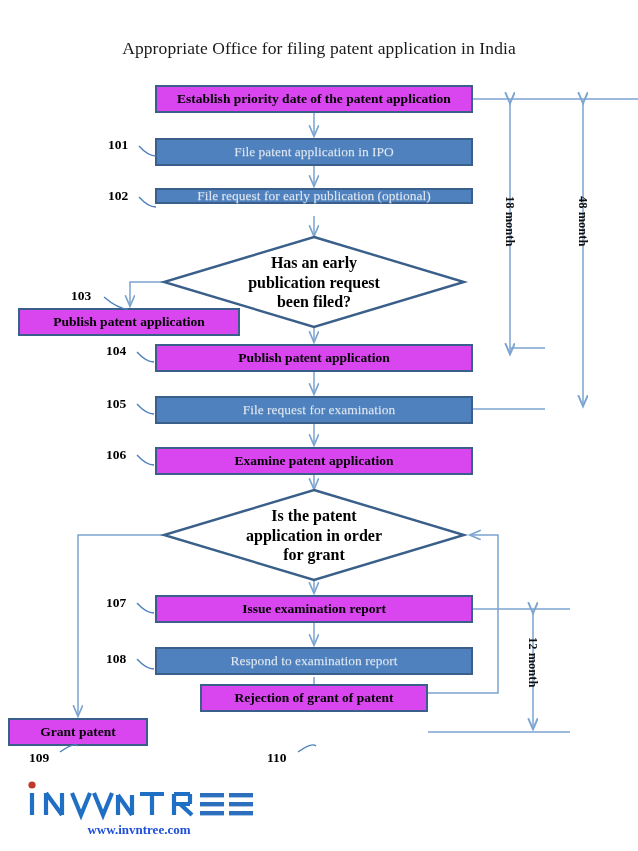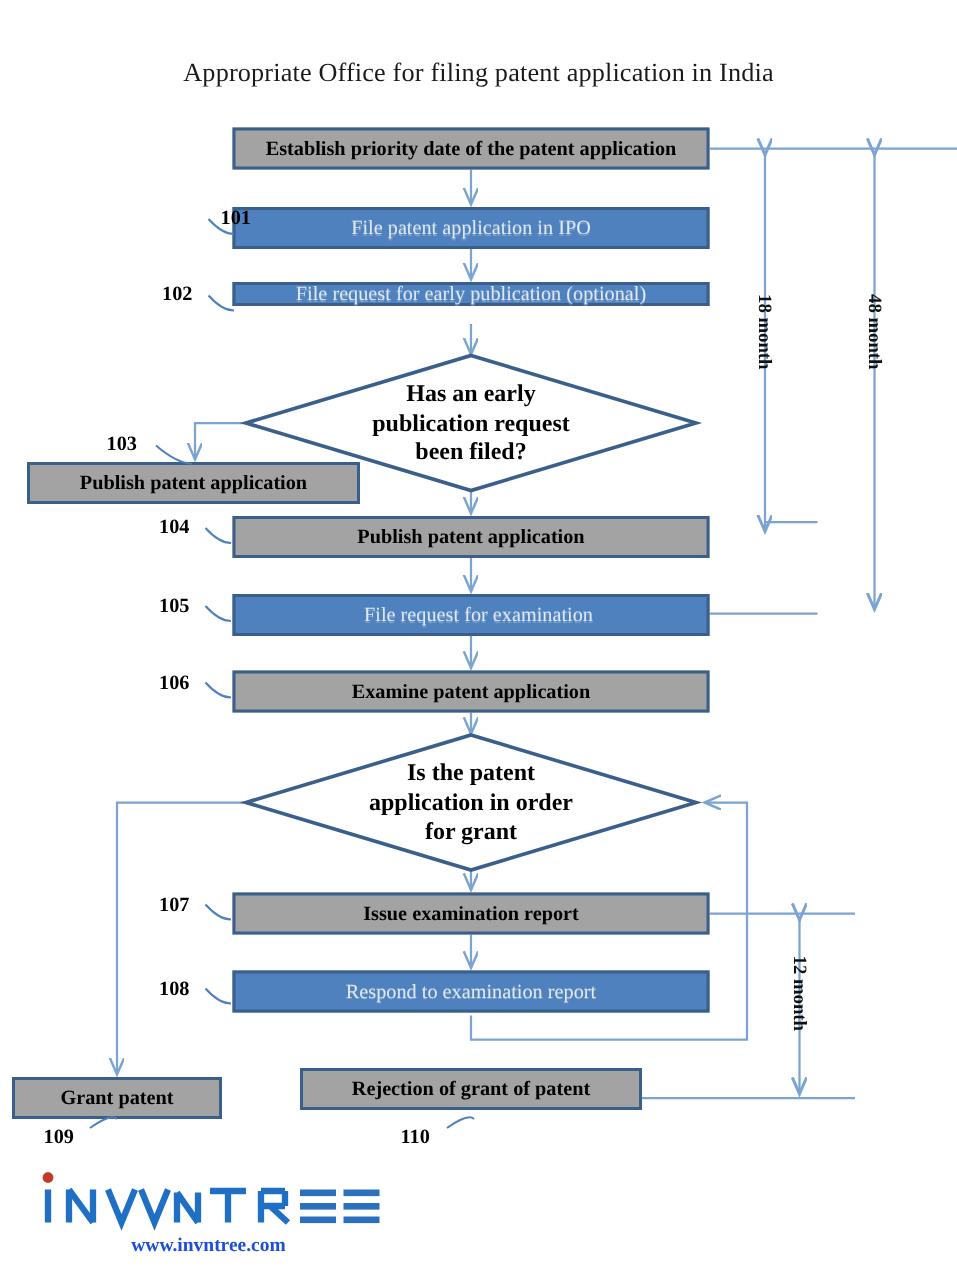--- a/index.html
+++ b/index.html
@@ -8,21 +8,21 @@
   #stage{position:absolute;left:0;top:0;width:638px;height:851px;}
 
   .title{position:absolute;left:0;top:38px;width:638px;text-align:center;
          font-size:17.5px;color:#1a1a1a;font-family:"Liberation Serif",serif;
          letter-spacing:.1px;}
 
   
   .box{position:absolute;box-sizing:border-box;border:2px solid #3a5f8a;
        display:flex;align-items:center;justify-content:center;
        font-size:13.5px;font-weight:bold;text-align:center;line-height:1.15;}
-  .box.white{background:#a3a3a3;color:#000000;}
+  .box.white{background:#d946ef;color:#000000;}
   .box.blue{background:#4e81bd;color:#dfe7f1;border-color:#3a5f8a;font-weight:normal;
             text-shadow:0 1px 0 rgba(255,255,255,.25);}
 
   
   .ref{position:absolute;font-size:13.5px;font-weight:bold;color:#000;
        font-family:"Liberation Serif",serif;}
 
   
   .vlabel{position:absolute;font-size:12.5px;font-weight:bold;color:#111;
           transform:rotate(90deg);transform-origin:left top;white-space:nowrap;}
@@ -133,25 +133,25 @@
     </div>
 
   <div class="box blue" style="left:155px;top:647px;width:318px;height:28px;">
     <span>Respond to examination report</span>
     </div>
 
   <div class="box white" style="left:8px;top:718px;width:140px;height:28px;">
     <span>Grant patent</span>
     </div>
 
-  <div class="box white" style="left:200px;top:712px;width:228px;height:28px;">
+  <div class="box white" style="left:200px;top:684px;width:228px;height:28px;">
     <span>Rejection of grant of patent</span>
     </div>
 
-  <div class="ref" style="left:108px;top:137px;margin-left:39px;">101</div>
+  <div class="ref" style="left:108px;top:137px;">101</div>
   <div class="ref" style="left:108px;top:188px;">102</div>
   <div class="ref" style="left:71px;top:288px;">103</div>
   <div class="ref" style="left:106px;top:343px;">104</div>
   <div class="ref" style="left:106px;top:396px;">105</div>
   <div class="ref" style="left:106px;top:447px;">106</div>
   <div class="ref" style="left:106px;top:595px;">107</div>
   <div class="ref" style="left:106px;top:651px;">108</div>
   <div class="ref" style="left:29px;top:750px;">109</div>
   <div class="ref" style="left:267px;top:750px;">110</div>
 

